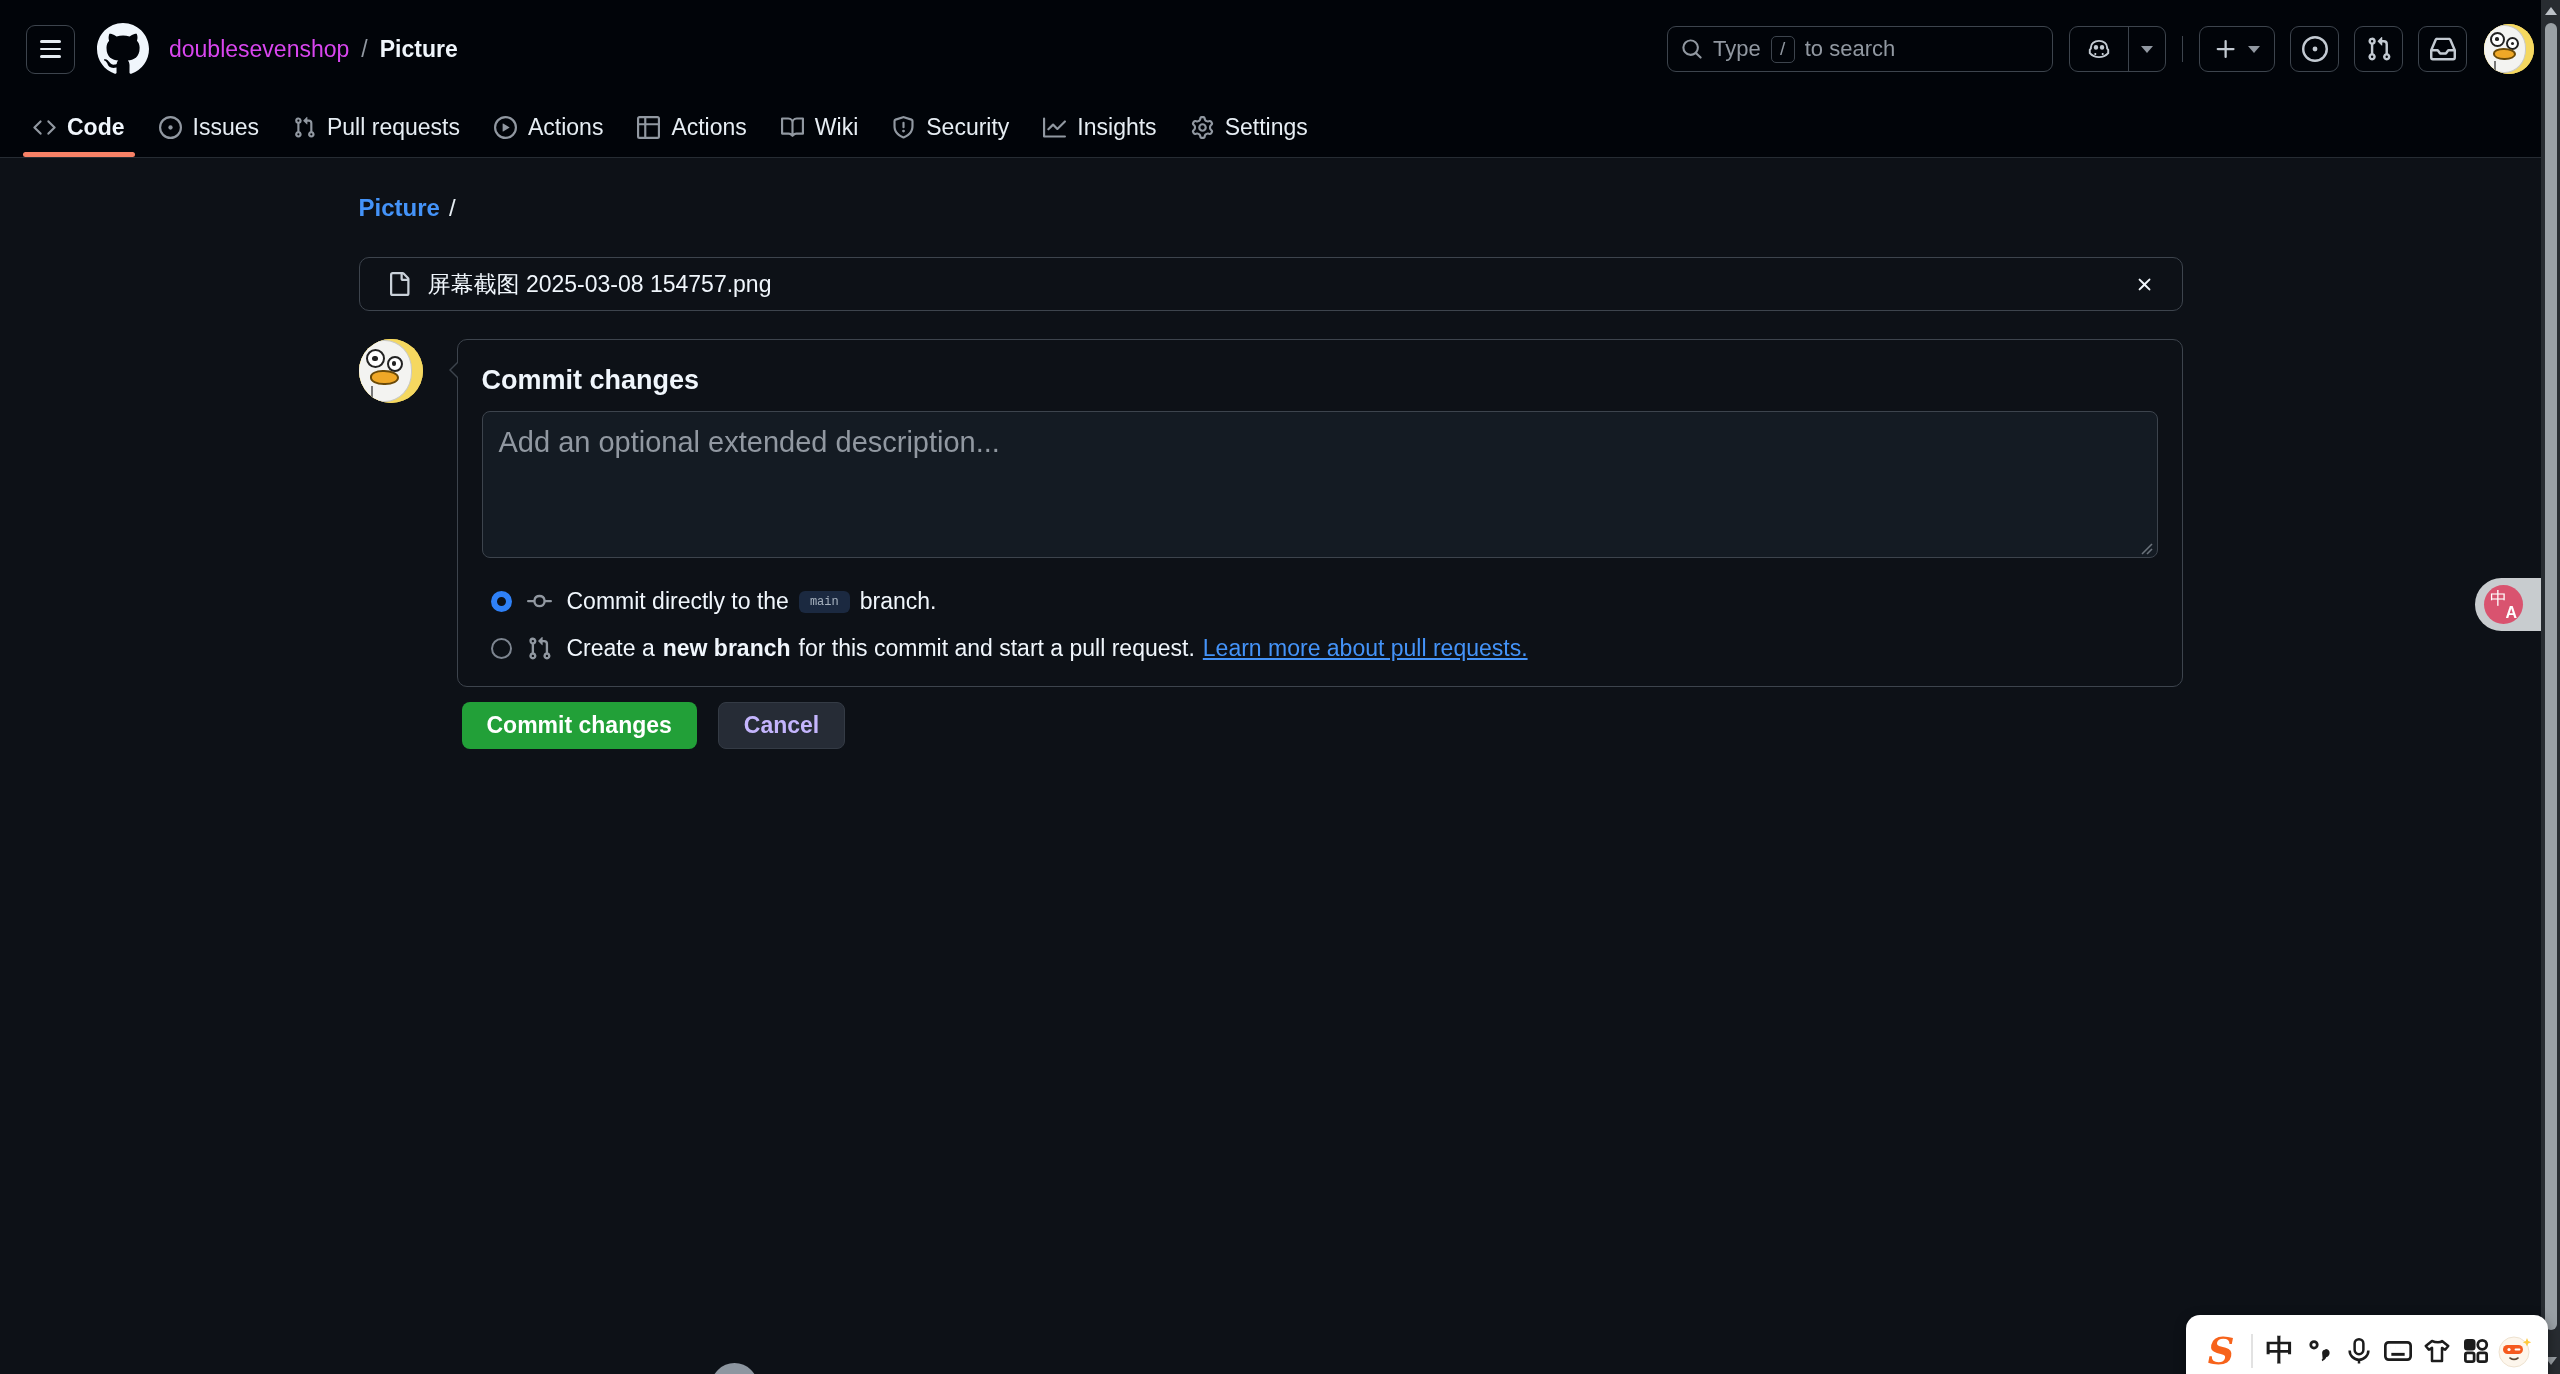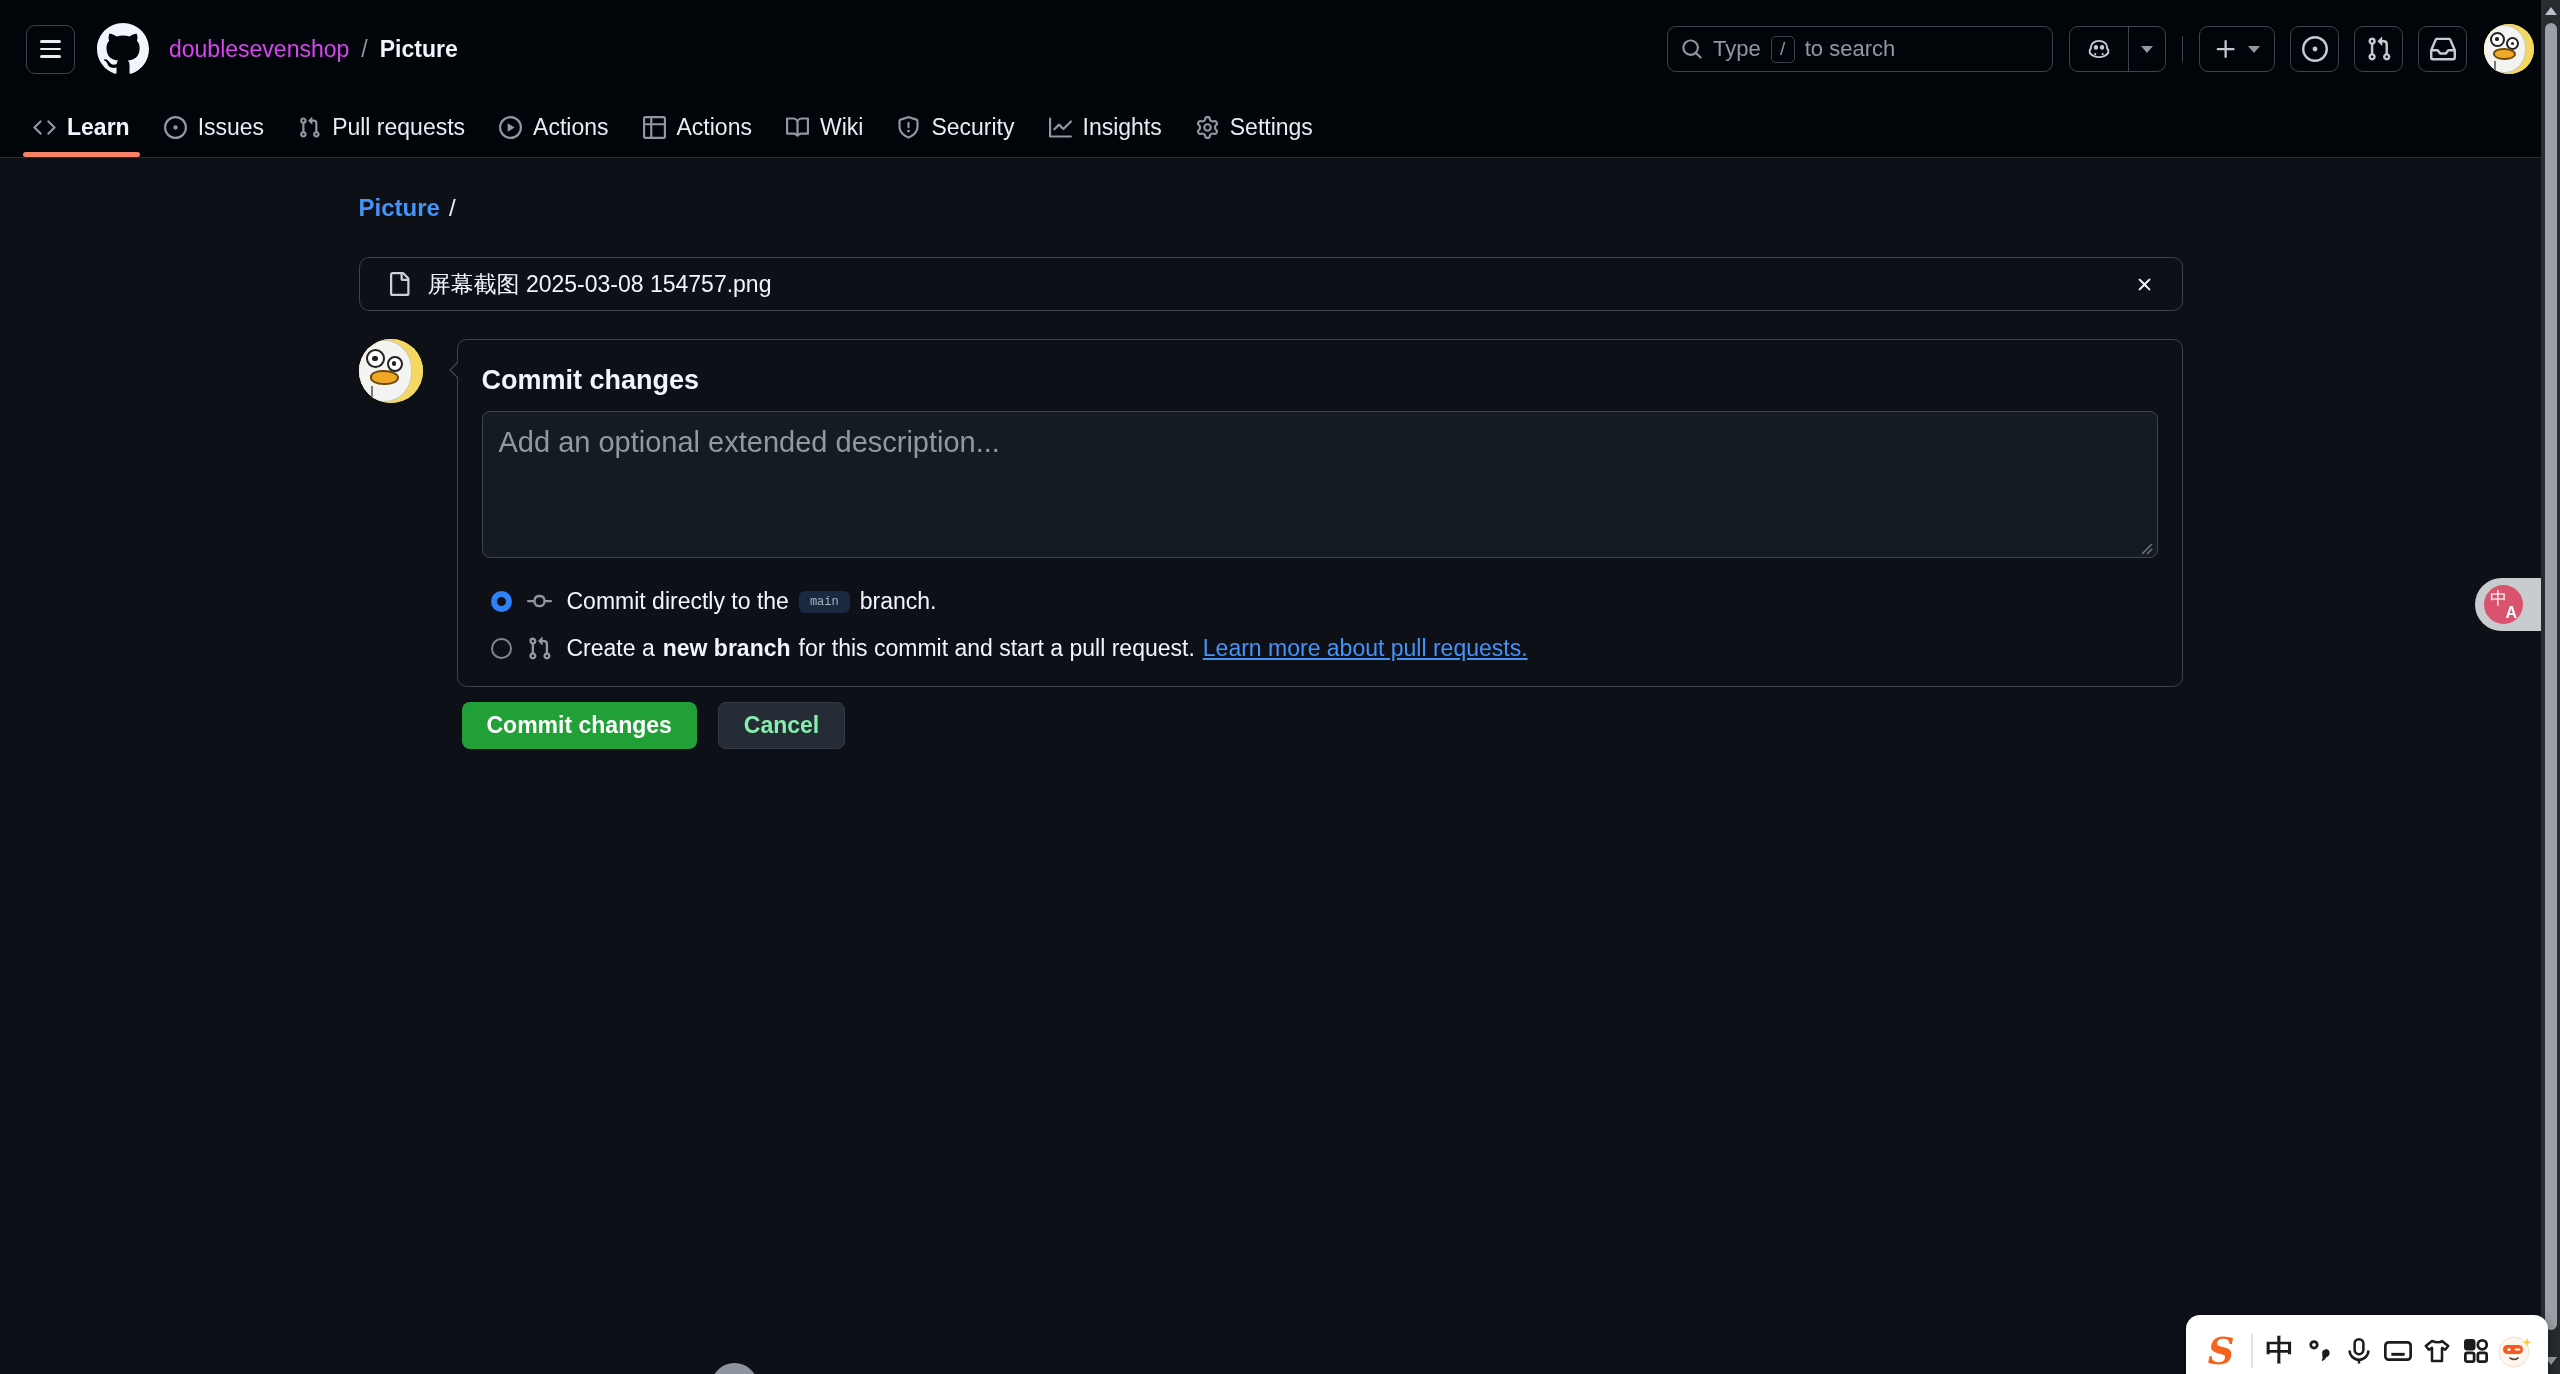--- a/index.html
+++ b/index.html
@@ -154,21 +154,21 @@
     font-family:"Liberation Mono","DejaVu Sans Mono",monospace; font-size:12px; color:#a8b3bf;
     background:#1b2940; border-radius:6px; padding:4px 11px; margin:0 2px;
   }
   .b { font-weight:700; }
   .pr-link { color:#4493f8; text-decoration:underline; cursor:pointer; }
 
   .actions { margin-top:15px; padding-left:5px; display:flex; gap:21px; }
   .btn { height:47px; border-radius:8px; font-size:23px; font-weight:700; border:none; cursor:pointer;
          font-family:"Liberation Sans", sans-serif; display:flex; align-items:center; padding:0 25px; }
   .btn-commit { background:#22a038; color:#ffffff; }
-  .btn-cancel { background:#262c36; color:#86efac; border:1px solid #343b45; }
+  .btn-cancel { background:#262c36; color:#c4b5fd; border:1px solid #343b45; }
 
   
   .bottom-bump { position:absolute; left:711px; top:1363px; width:47px; height:47px; border-radius:50%; background:#8d96a0; }
 
   .translate-fab {
     position:absolute; right:19px; top:578px; width:66px; height:53px;
     background:#c8cccf; border-radius:28px 0 0 28px; display:flex; align-items:center; padding-left:9px;
     cursor:pointer; z-index:30;
   }
   .tr-circle { position:relative; width:39px; height:39px; border-radius:50%; background:#d9536f; color:#fff; }
@@ -291,21 +291,21 @@
   </div>
 </div>
 
 <div class="repo-nav">
   <div class="tab active">
     <span class="ticon">
         <svg width="23" height="23" viewBox="0 0 16 16" fill="currentColor">
           <path d="m11.28 3.22 4.25 4.25a.75.75 0 0 1 0 1.06l-4.25 4.25a.749.749 0 0 1-1.275-.326.749.749 0 0 1 .215-.734L13.94 8l-3.72-3.72a.749.749 0 0 1 .326-1.275.749.749 0 0 1 .734.215Zm-6.56 0a.751.751 0 0 1 1.042.018.751.751 0 0 1 .018 1.042L2.06 8l3.72 3.72a.749.749 0 0 1-.326 1.275.749.749 0 0 1-.734-.215L.47 8.53a.75.75 0 0 1 0-1.06Z"></path>
         </svg>
       </span>
-    <span>Learn</span>
+    <span>Code</span>
   </div>
   <div class="tab">
     <span class="ticon">
         <svg width="23" height="23" viewBox="0 0 16 16" fill="currentColor">
           <path d="M8 9.5a1.5 1.5 0 1 0 0-3 1.5 1.5 0 0 0 0 3Z"></path>
           <path d="M8 0a8 8 0 1 1 0 16A8 8 0 0 1 8 0ZM1.5 8a6.5 6.5 0 1 0 13 0 6.5 6.5 0 0 0-13 0Z"></path>
         </svg>
       </span>
     <span>Issues</span>
   </div>

